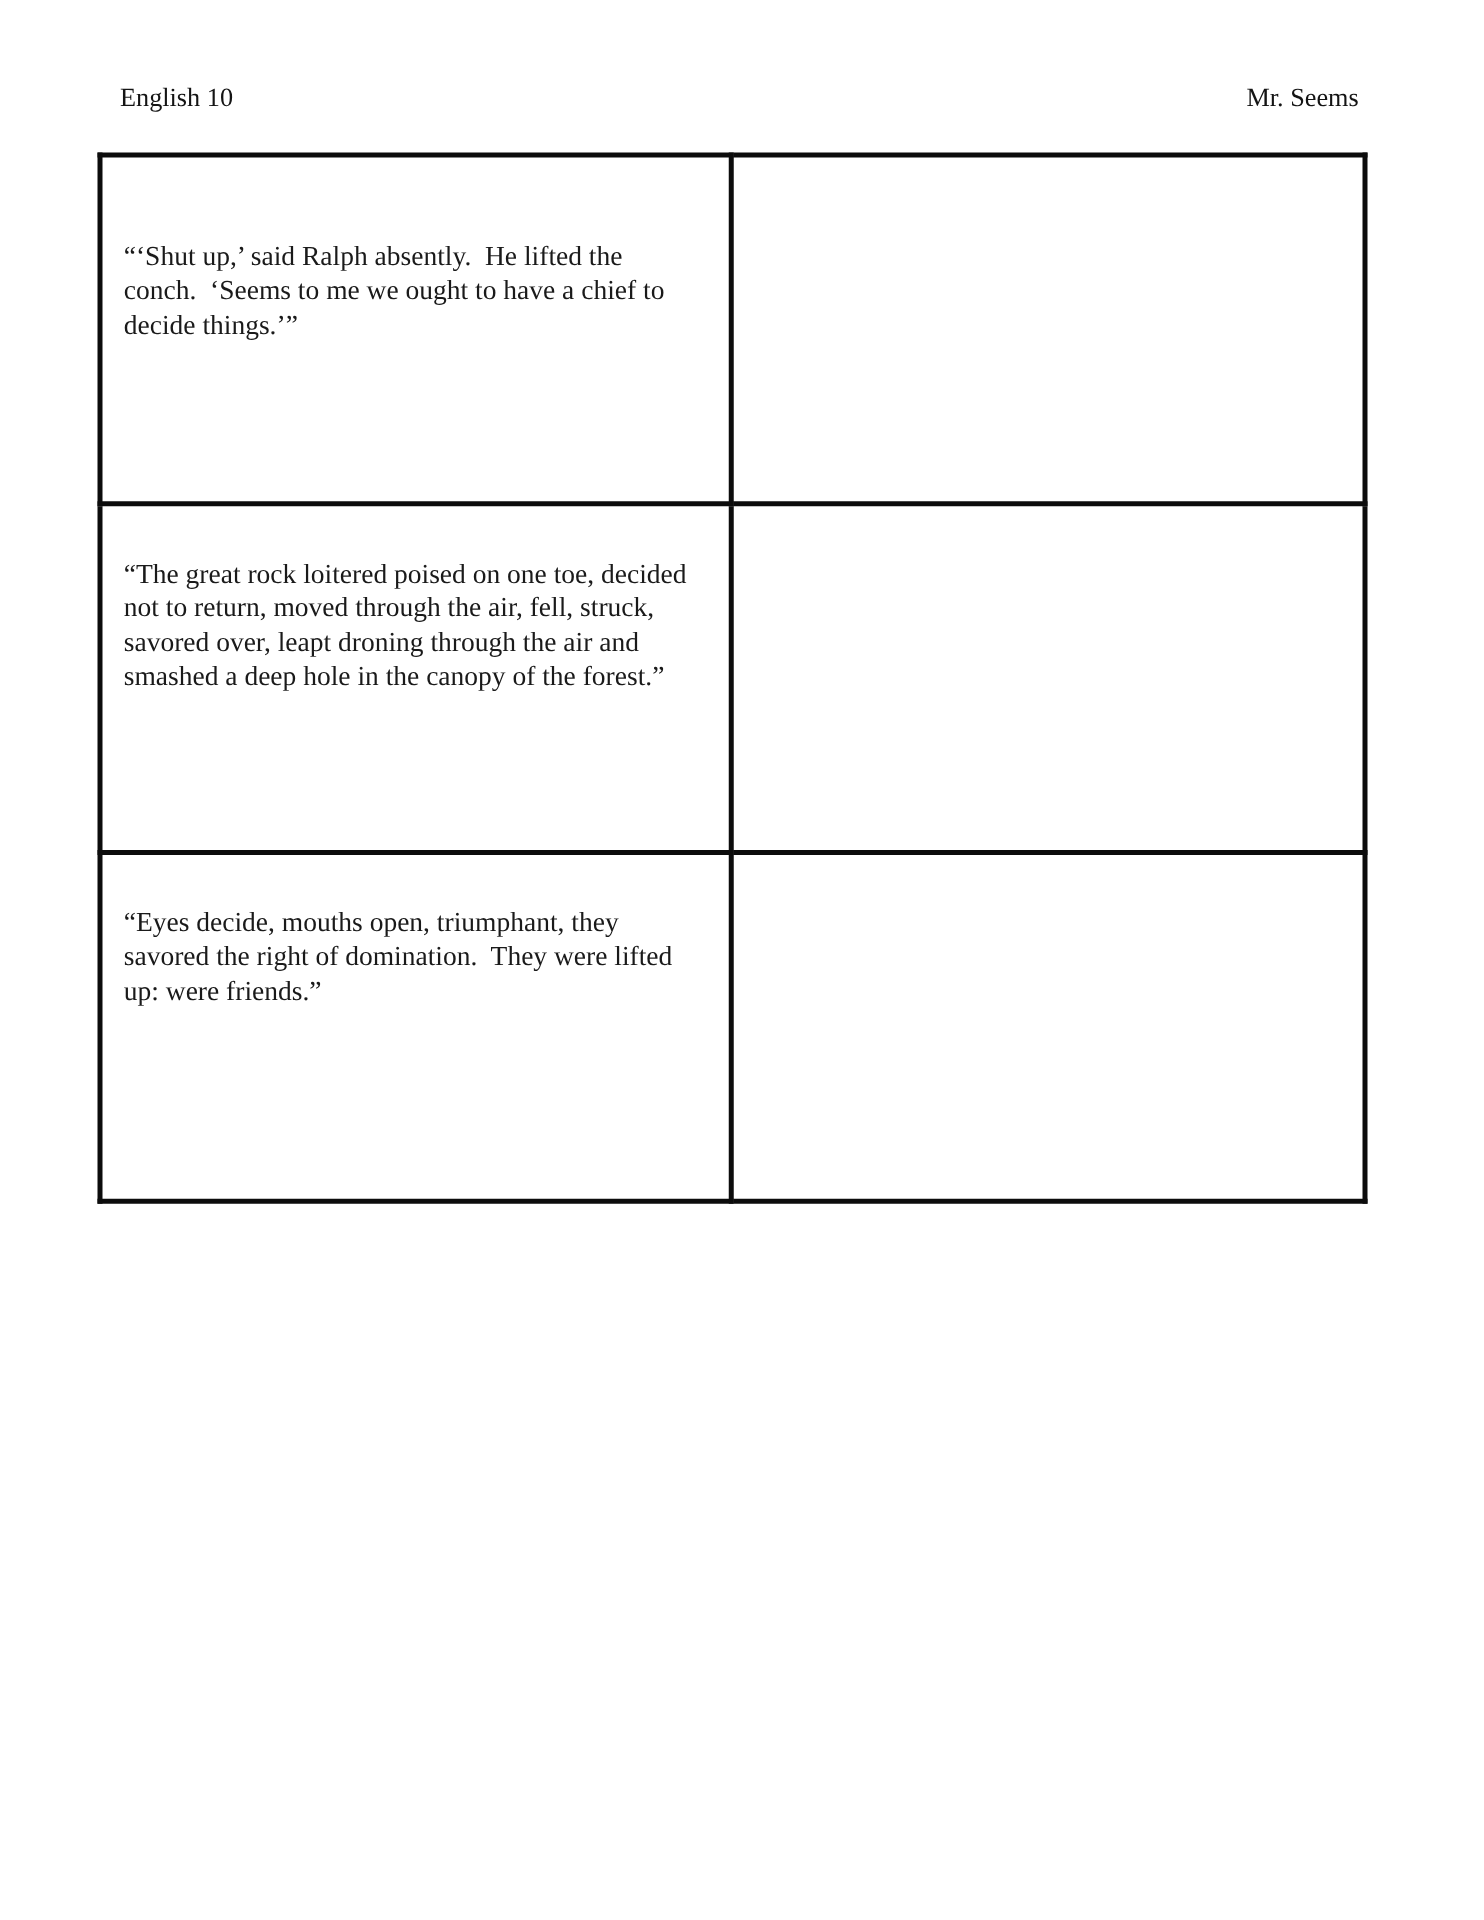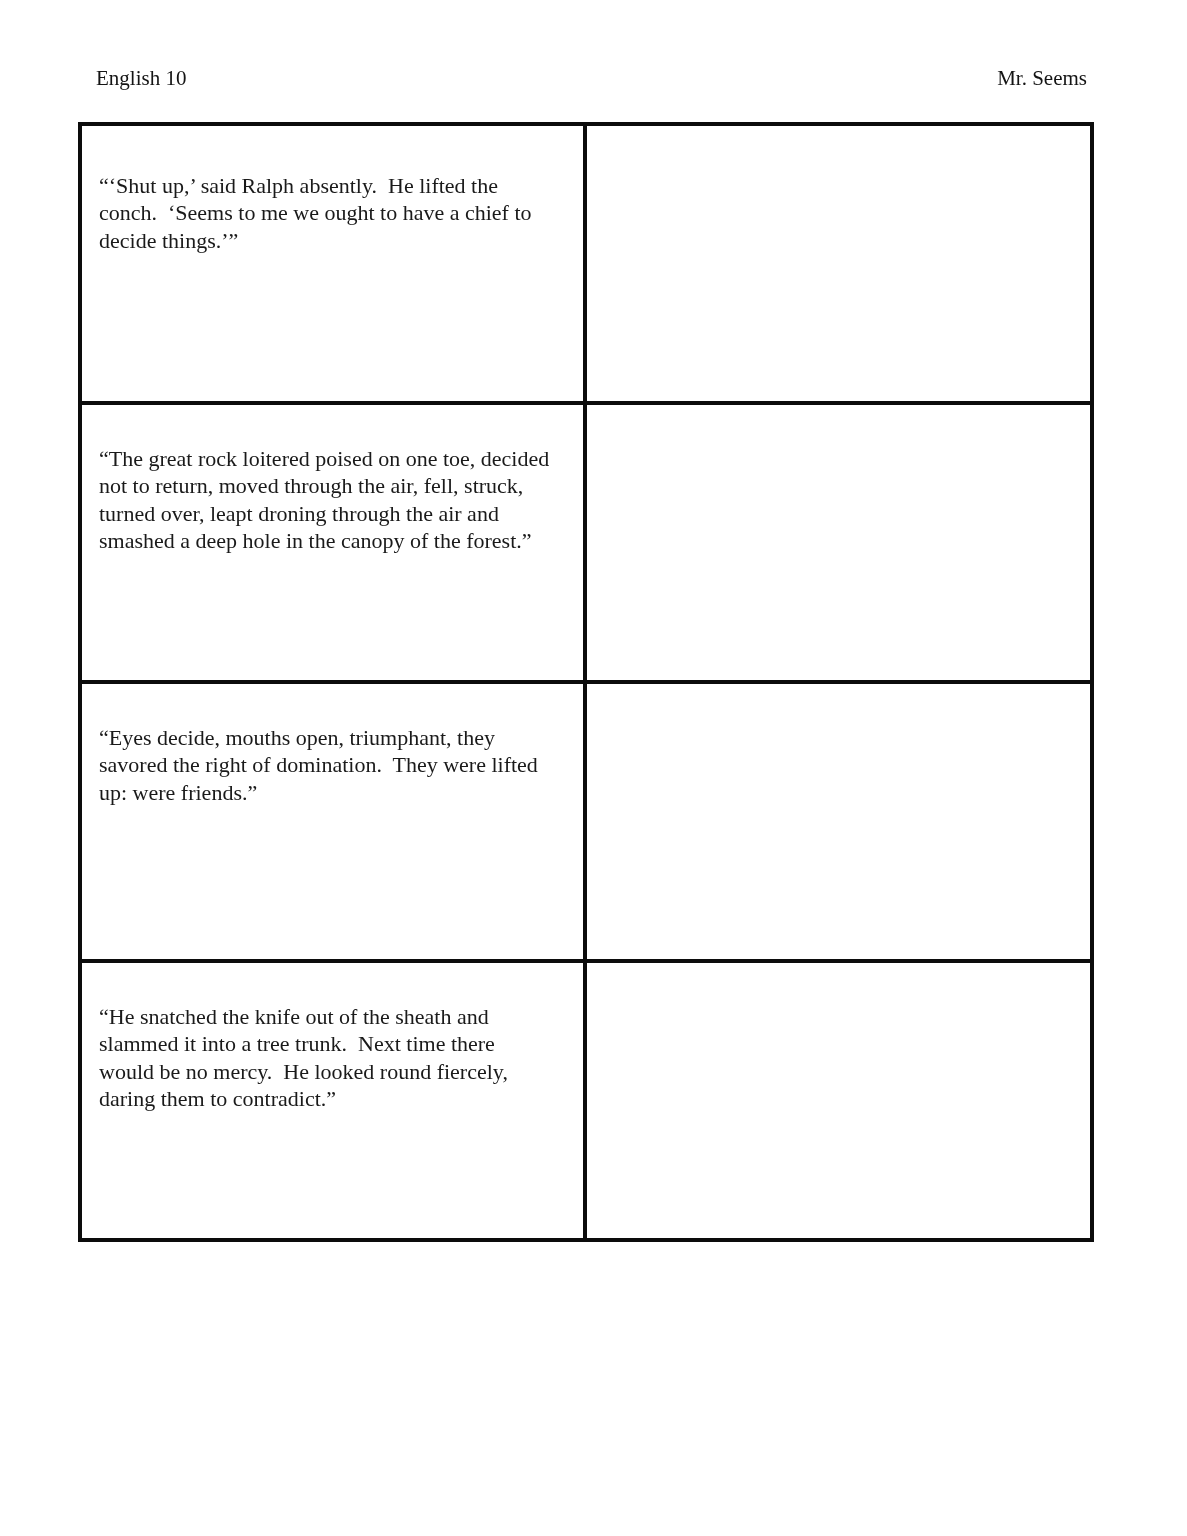--- a/index.html
+++ b/index.html
@@ -44,21 +44,21 @@
     padding: 0;
   }
   .quote {
     margin: 0;
     padding: 40px 16px 16px 17px;
     font-size: 22px;
     line-height: 1.24;
     white-space: pre-wrap;
     color: #1a1a1a;
   }
-  td.quote-cell-r1 .quote { padding-top: 46px; }
+  td.quote-cell-r1 .quote { padding-top: 65px; }
 </style>
 </head>
 <body>
 
 <div class="page">
 
   <div class="header">
     <span>English 10</span>
     <span>Mr. Seems</span>
   </div>
@@ -76,44 +76,33 @@
 decide things.’”</p>
         </td>
         <td>
           <p class="quote"></p>
         </td>
       </tr>
       <tr>
         <td>
           <p class="quote">“The great rock loitered poised on one toe, decided
 not to return, moved through the air, fell, struck,
-turned over, leapt droning through the air and
+savored over, leapt droning through the air and
 smashed a deep hole in the canopy of the forest.”</p>
         </td>
         <td>
           <p class="quote"></p>
         </td>
       </tr>
       <tr>
         <td>
           <p class="quote">“Eyes decide, mouths open, triumphant, they
 savored the right of domination.  They were lifted
 up: were friends.”</p>
         </td>
         <td>
           <p class="quote"></p>
         </td>
       </tr>
-      <tr>
-        <td>
-          <p class="quote">“He snatched the knife out of the sheath and
-slammed it into a tree trunk.  Next time there
-would be no mercy.  He looked round fiercely,
-daring them to contradict.”</p>
-        </td>
-        <td>
-          <p class="quote"></p>
-        </td>
-      </tr>
     </tbody>
   </table>
 
 </div>
 
 </body></html>

